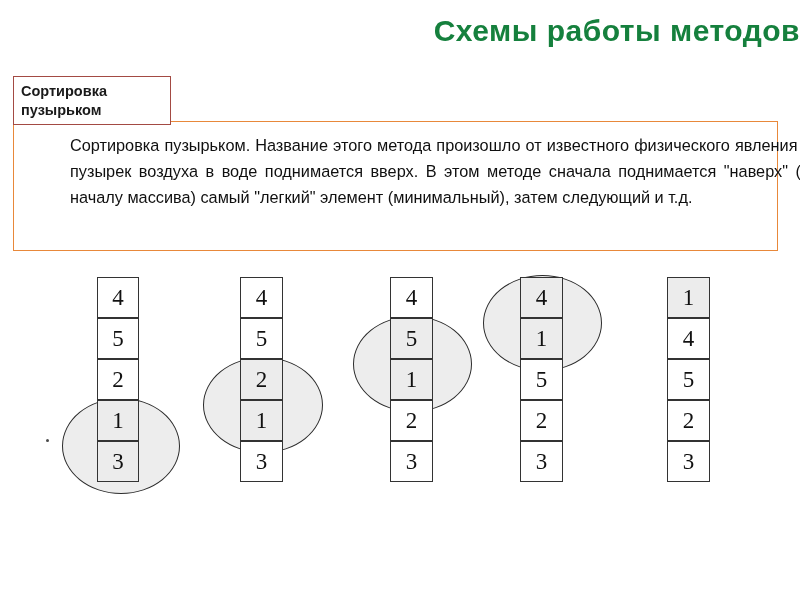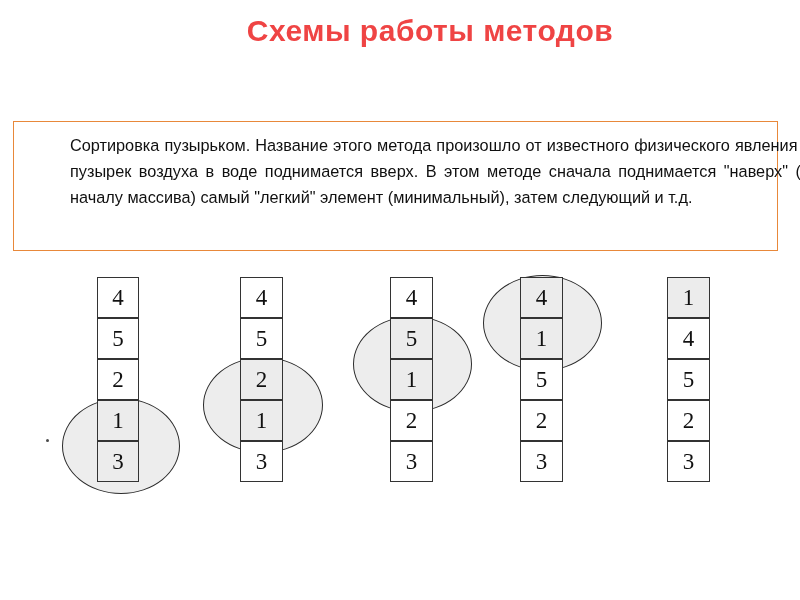--- a/index.html
+++ b/index.html
@@ -19,26 +19,26 @@
     left: 0; top: 0;
     width: 800px;
     height: 600px;
   }
   
   #slide-title {
     position: absolute;
     left: 0;
     top: 14px;
     width: 800px;
-    text-align: center;
+    text-align: right;
     font-family: "Liberation Sans", sans-serif;
     font-weight: bold;
     font-size: 30px;
     letter-spacing: 0.5px;
-    color: #ef4444;
+    color: #15803d;
     white-space: nowrap;
     text-indent: 60px;
   }
   
   #label-box {
     position: absolute;
     left: 13px;
     top: 76px;
     width: 158px;
     height: 49px;
@@ -126,20 +126,23 @@
     border-radius: 50%;
   }
 </style>
 </head>
 <body>
 
 <div id="slide">
 
   <div id="slide-title">Схемы работы методов</div>
 
+  <div id="label-box">
+    <div id="label-text">Сортировка пузырьком</div>
+  </div>
 
   <div id="desc-box">
     <div id="desc-text">Сортировка пузырьком. Название этого метода произошло от известного физического явления - пузырек воздуха в воде поднимается вверх. В этом методе сначала поднимается "наверх" (к началу массива) самый "легкий" элемент (минимальный), затем следующий и т.д.</div>
   </div>
 
   <div id="diagram">
 
     <div class="dot" style="left:46px; top:439px;"></div>
 
     <div class="column">

